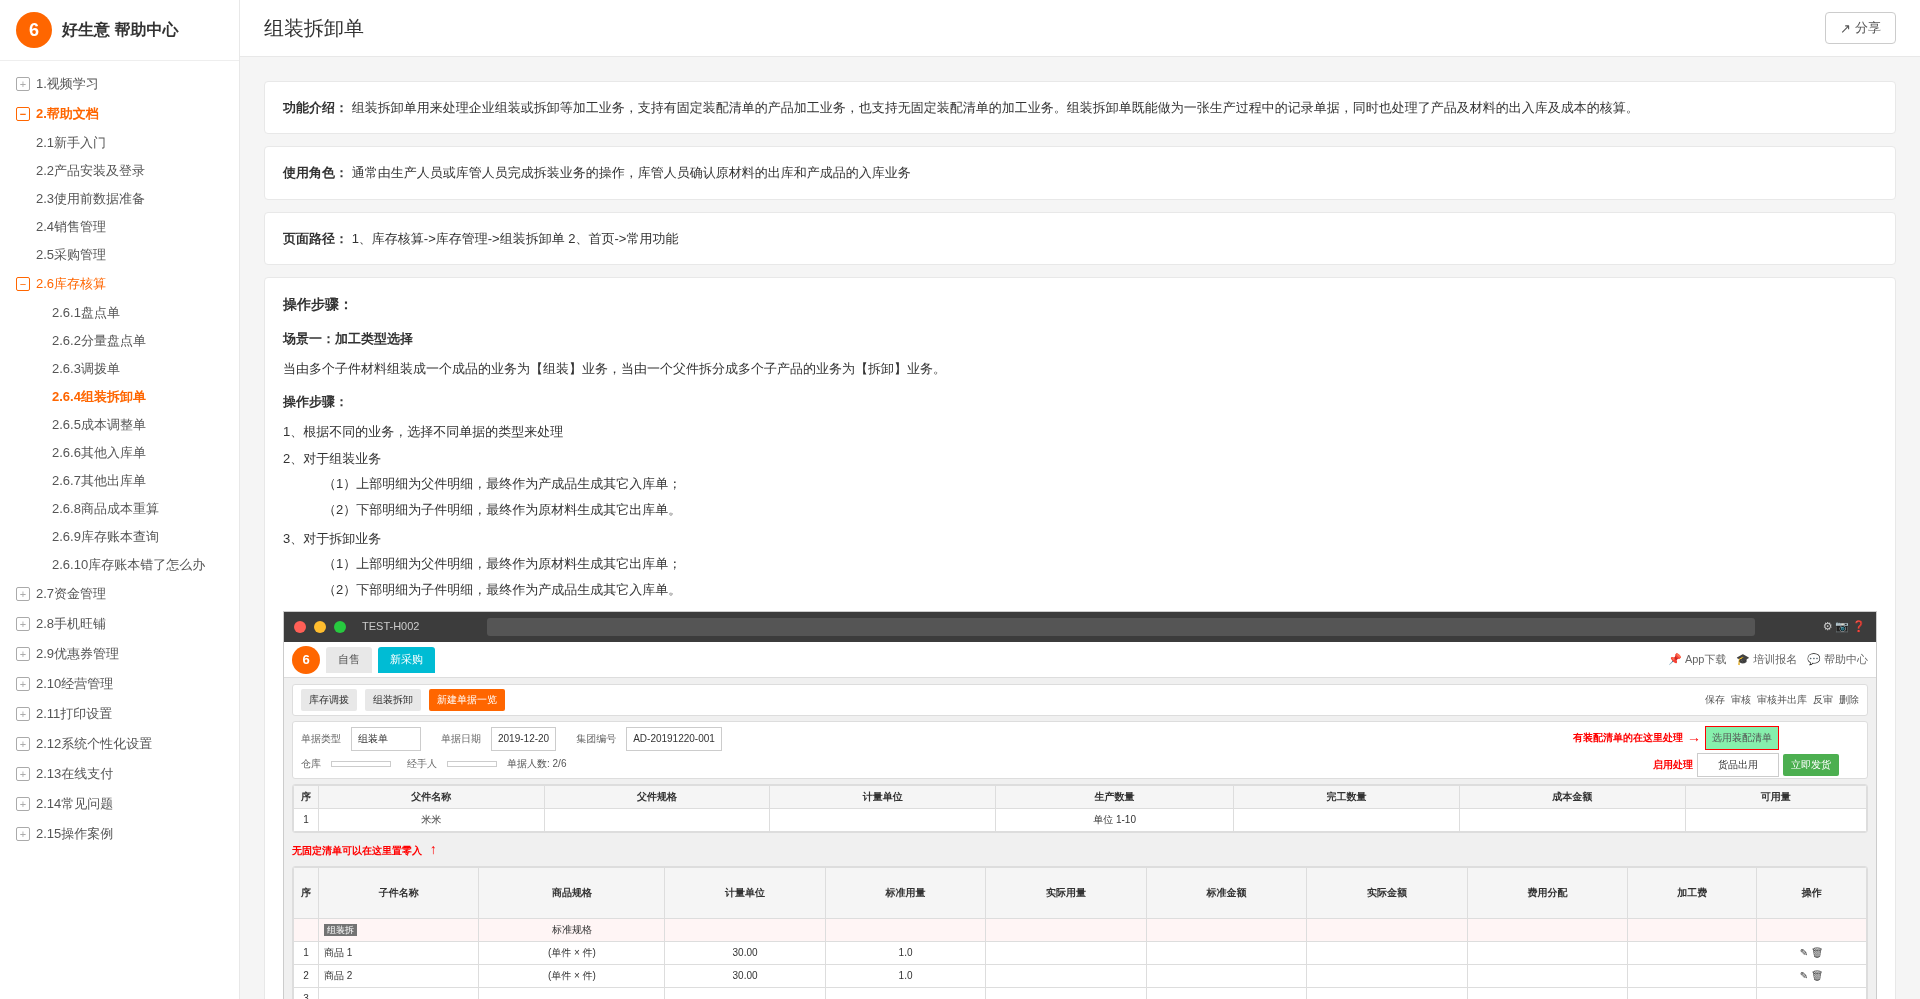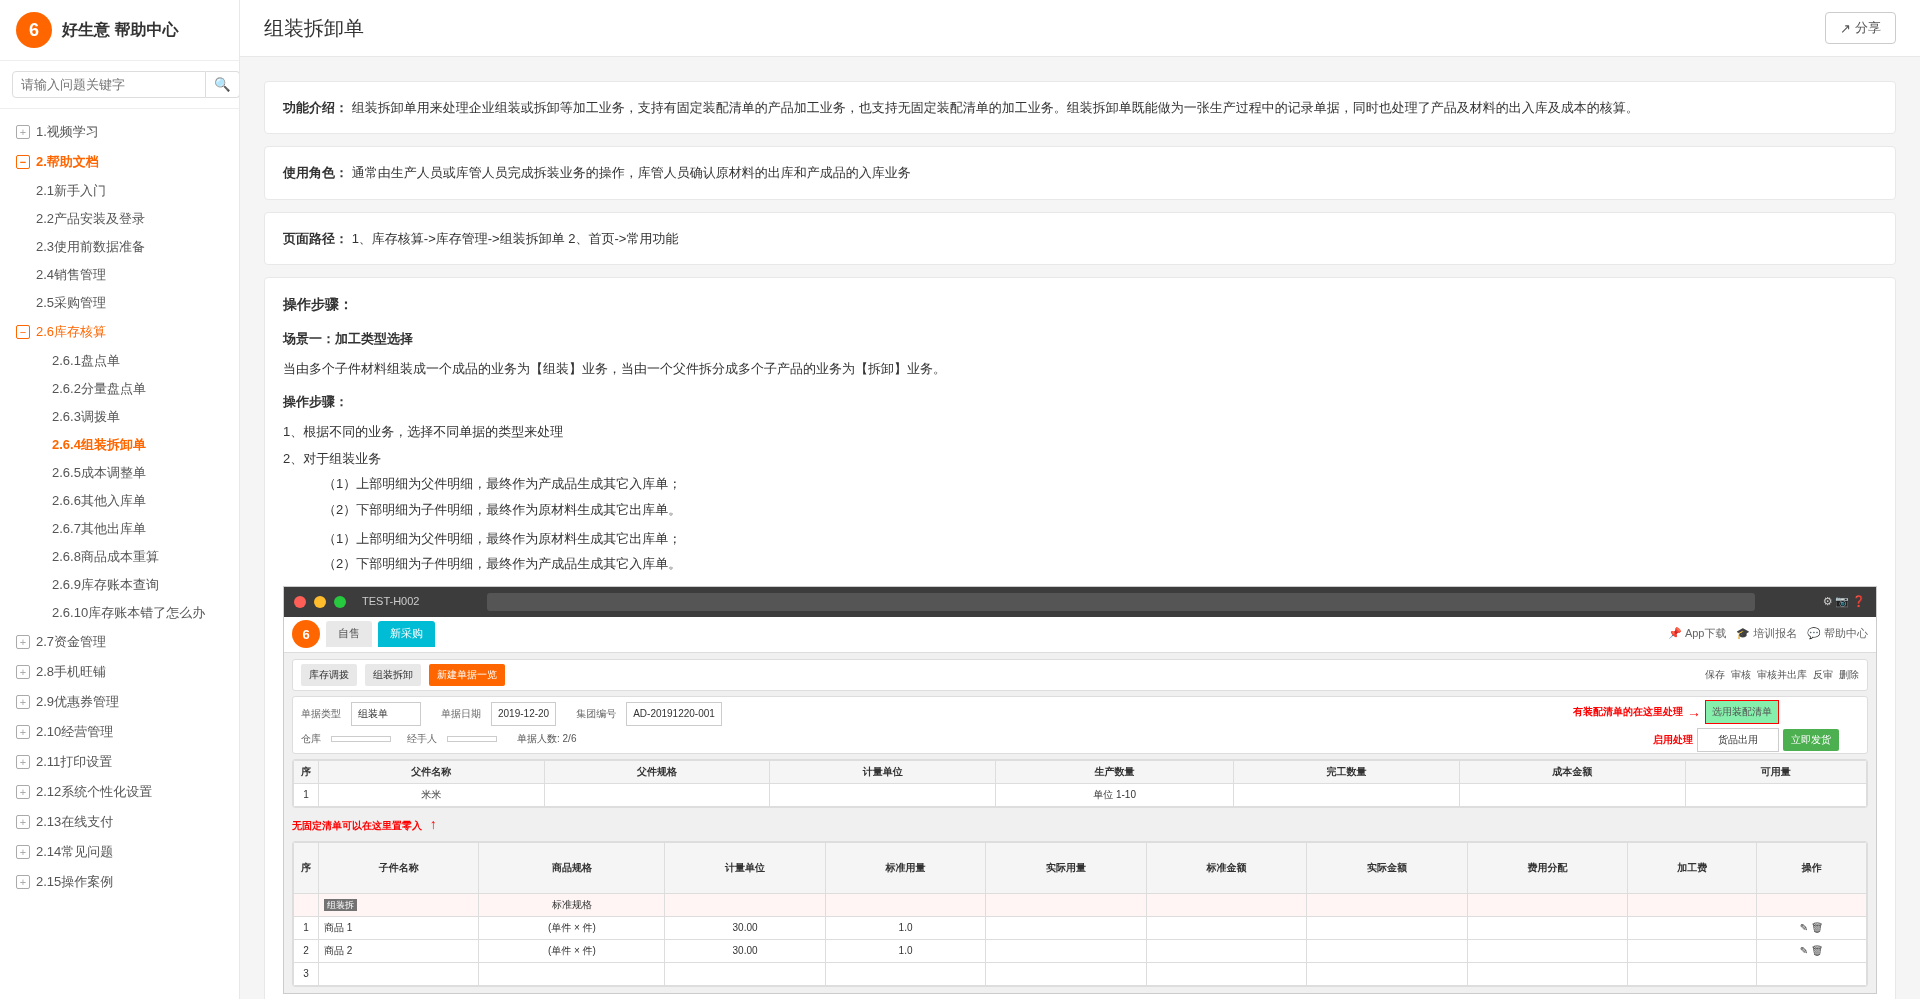--- a/index.html
+++ b/index.html
@@ -209,24 +209,20 @@
 <body>
 
 <div id="sidebar">
   <div class="sidebar-header">
     <div class="logo-circle">
       <span>6</span>
     </div>
     <span class="brand-name">好生意 帮助中心</span>
   </div>
 
-  <div class="search-box">
-    <input type="text" style="border: 1px solid rgb(221, 221, 221); border-radius: 4px 0px 0px 4px; padding: 5px 8px; font-size: 13px; outline: none; color: rgb(153, 153, 153); flex: 1 1 0%;" placeholder="请输入问题关键字">
-    <button style="border:1px solid #ddd;border-left:none;background:#fff;padding:5px 8px;border-radius:0 4px 4px 0;cursor:pointer;color:#999;">🔍</button>
-  </div>
 
   <div class="nav-tree">
 
     <div class="nav-item">
       <span class="plus-icon">+</span>
       <span>1.视频学习</span>
     </div>
 
     <div class="nav-item active-bold">
       <span class="minus-icon">−</span>
@@ -331,20 +327,21 @@
       </div>
 
       <div class="content-text bold" style="font-weight:bold;margin-bottom:6px;">操作步骤：</div>
 
       <div class="content-text" style="margin-bottom:4px;">1、根据不同的业务，选择不同单据的类型来处理</div>
 
       <div class="content-text" style="margin-bottom:2px;">2、对于组装业务</div>
       <div class="content-text indent-2" style="margin-bottom:2px;">（1）上部明细为父件明细，最终作为产成品生成其它入库单；</div>
       <div class="content-text indent-2" style="margin-bottom:6px;">（2）下部明细为子件明细，最终作为原材料生成其它出库单。</div>
 
+      <div class="content-text" style="margin-bottom:2px;">3、对于拆卸业务</div>
       <div class="content-text indent-2" style="margin-bottom:2px;">（1）上部明细为父件明细，最终作为原材料生成其它出库单；</div>
       <div class="content-text indent-2" style="margin-bottom:10px;">（2）下部明细为子件明细，最终作为产成品生成其它入库单。</div>
 
       <div class="mock-screenshot-wrapper" style="position:relative;">
 
         <div style="background:#3c3c3c;height:30px;display:flex;align-items:center;padding:0 10px;gap:8px;color:#ccc;font-size:11px;">
           <div style="width:12px;height:12px;background:#ff5f56;border-radius:50%;"></div>
           <div style="width:12px;height:12px;background:#ffbd2e;border-radius:50%;"></div>
           <div style="width:12px;height:12px;background:#27c93f;border-radius:50%;"></div>
           <span style="margin-left:8px;">TEST-H002</span>
@@ -395,21 +392,21 @@
                 <div style="border:1.5px solid #f00;padding:2px 6px;font-size:10px;color:#555;background:#86efac;">选用装配清单</div>
               </div>
             </div>
 
             <div style="display:flex;align-items:center;gap:10px;position:relative;">
               <span style="font-size:10px;color:#666;">仓库</span>
               <div style="border:1px solid #ccc;padding:2px 6px;font-size:10px;background:#fff;min-width:60px;"></div>
               <span style="font-size:10px;color:#666;margin-left:6px;">经手人</span>
               <div style="border:1px solid #ccc;padding:2px 6px;font-size:10px;background:#fff;min-width:50px;"></div>
 
-              <span style="font-size:10px;color:#555;margin-left:10px;">单据人数: 2/6</span>
+              <span style="font-size:10px;color:#555;">单据人数: 2/6</span>
 
               <div style="position:absolute;right:20px;top:-2px;display:flex;align-items:center;gap:4px;">
                 <span style="color:#f00;font-size:10px;font-weight:bold;">启用处理</span>
                 <div style="border:1px solid #ccc;padding:2px 20px;font-size:10px;background:#fff;">货品出用</div>
                 <div style="background:#4caf50;color:#fff;padding:2px 8px;font-size:10px;border-radius:2px;">立即发货</div>
               </div>
             </div>
           </div>
 
 

